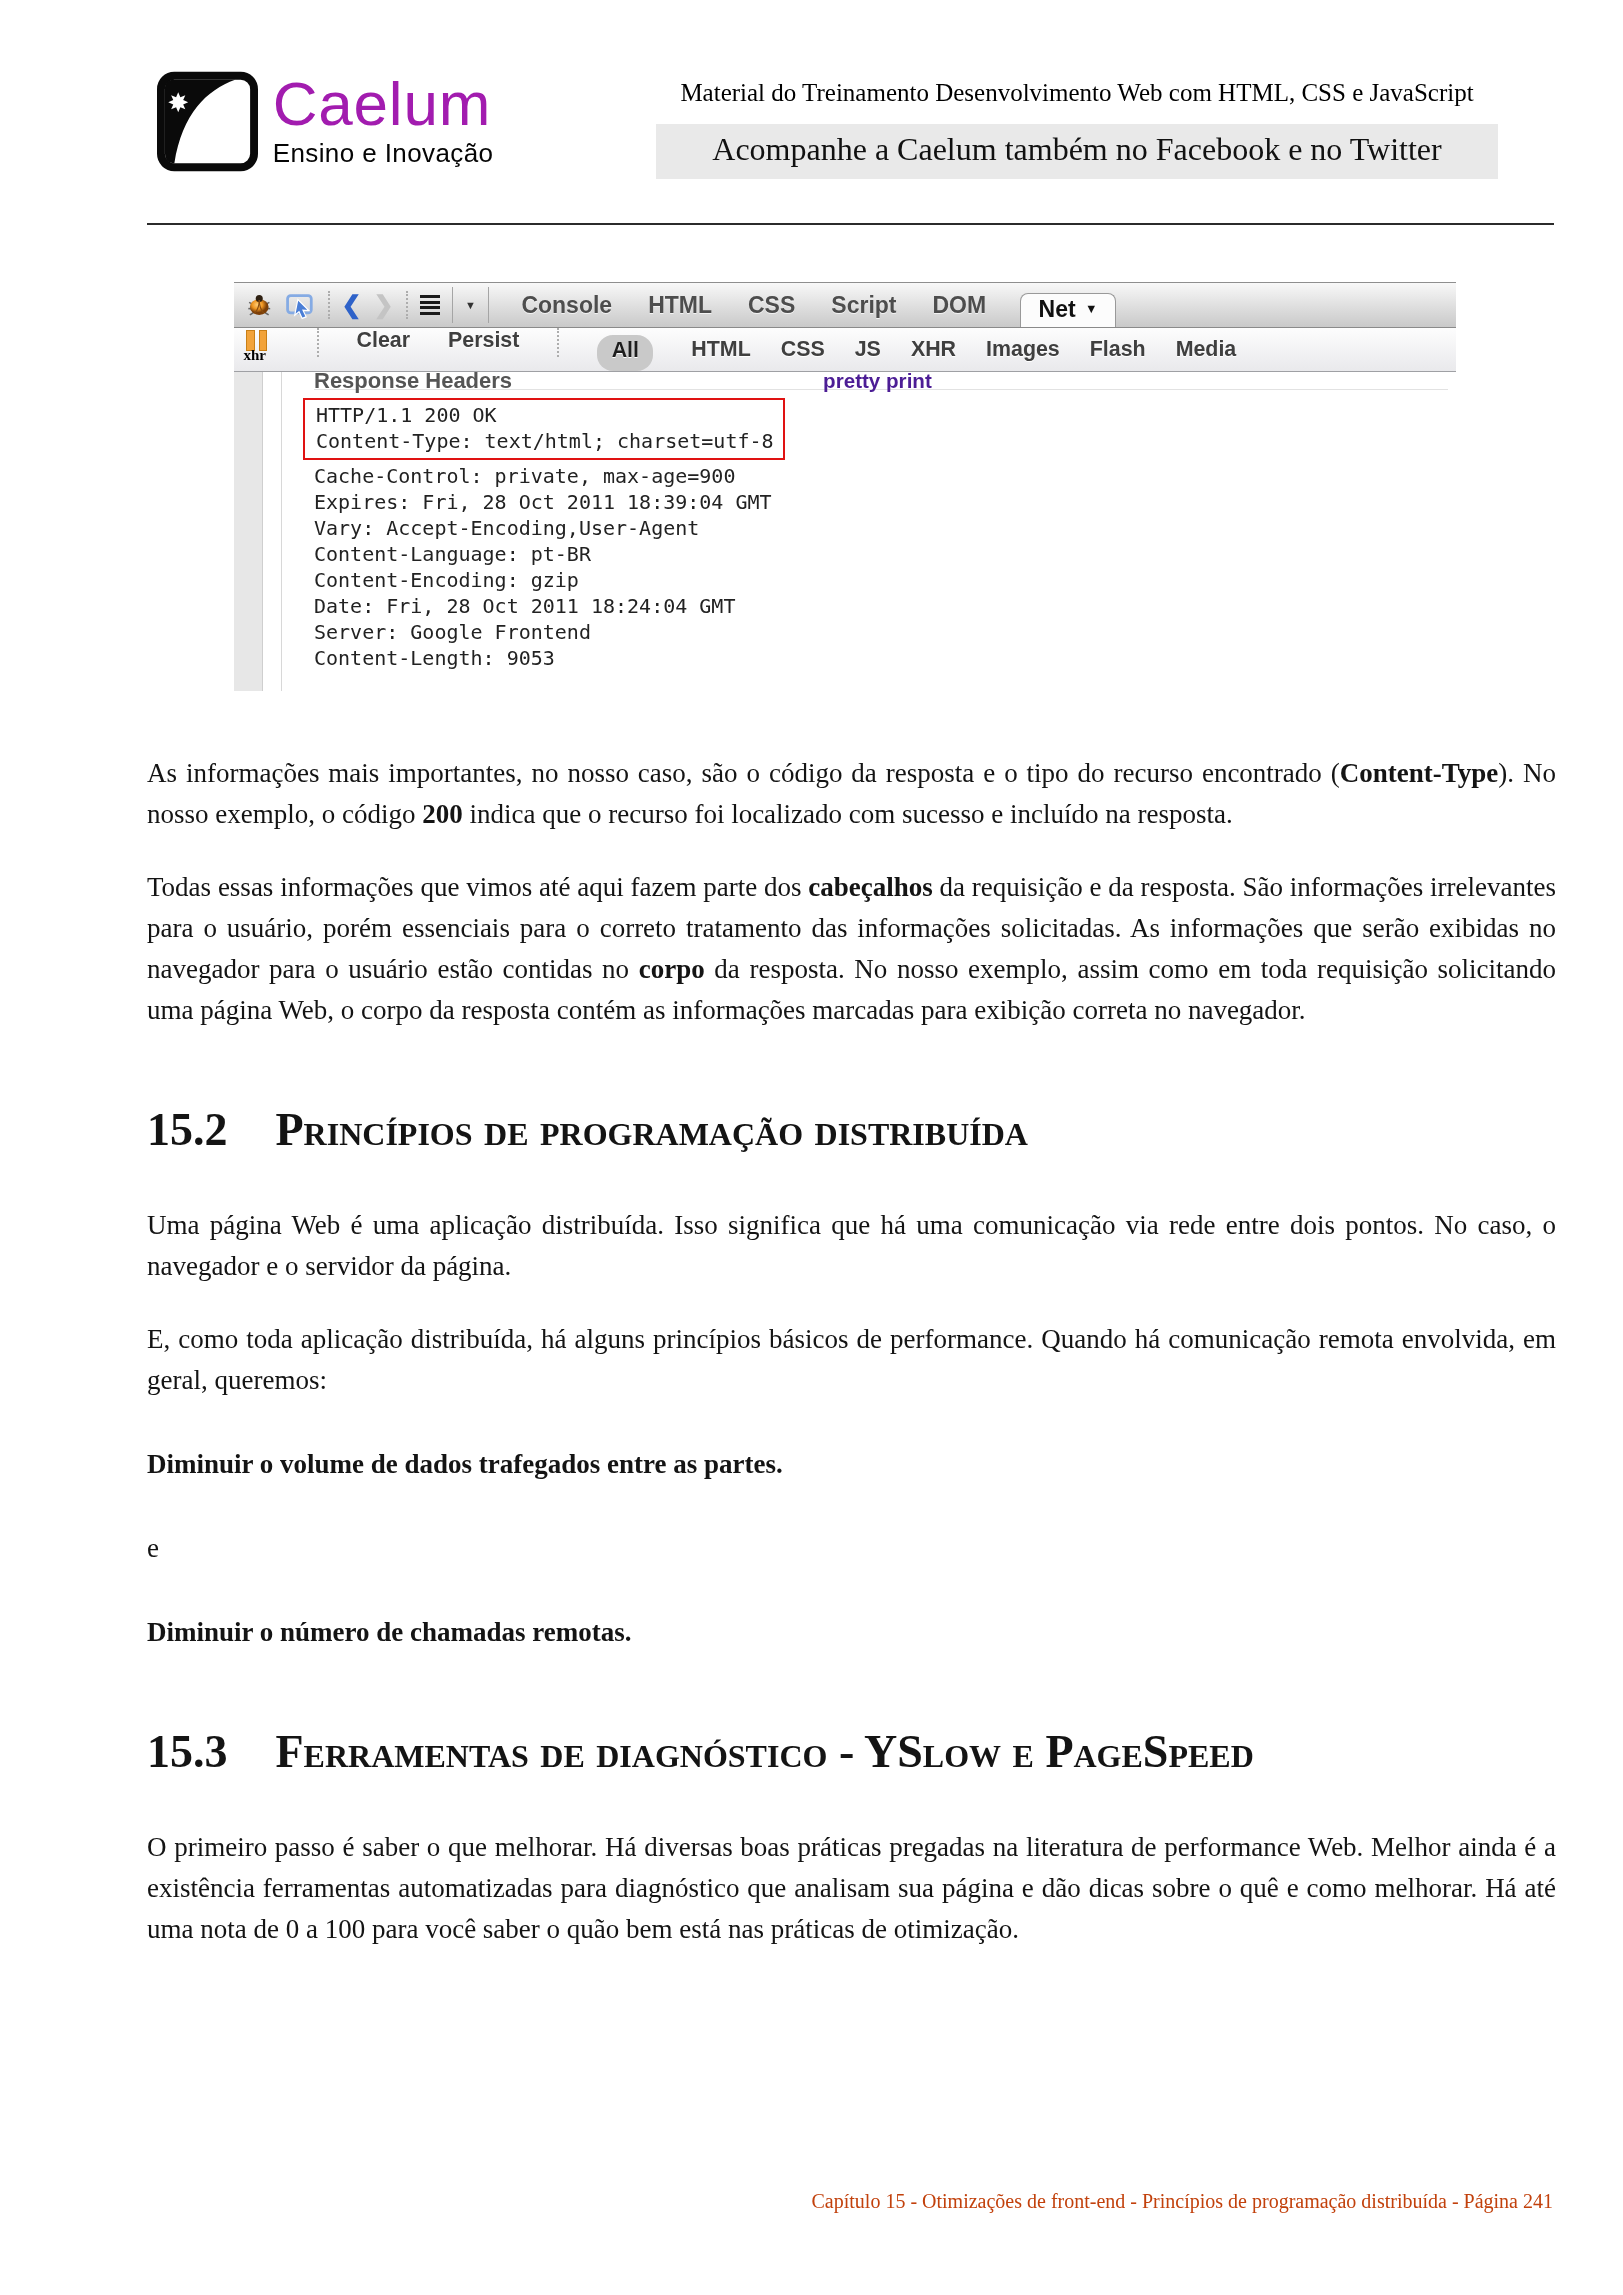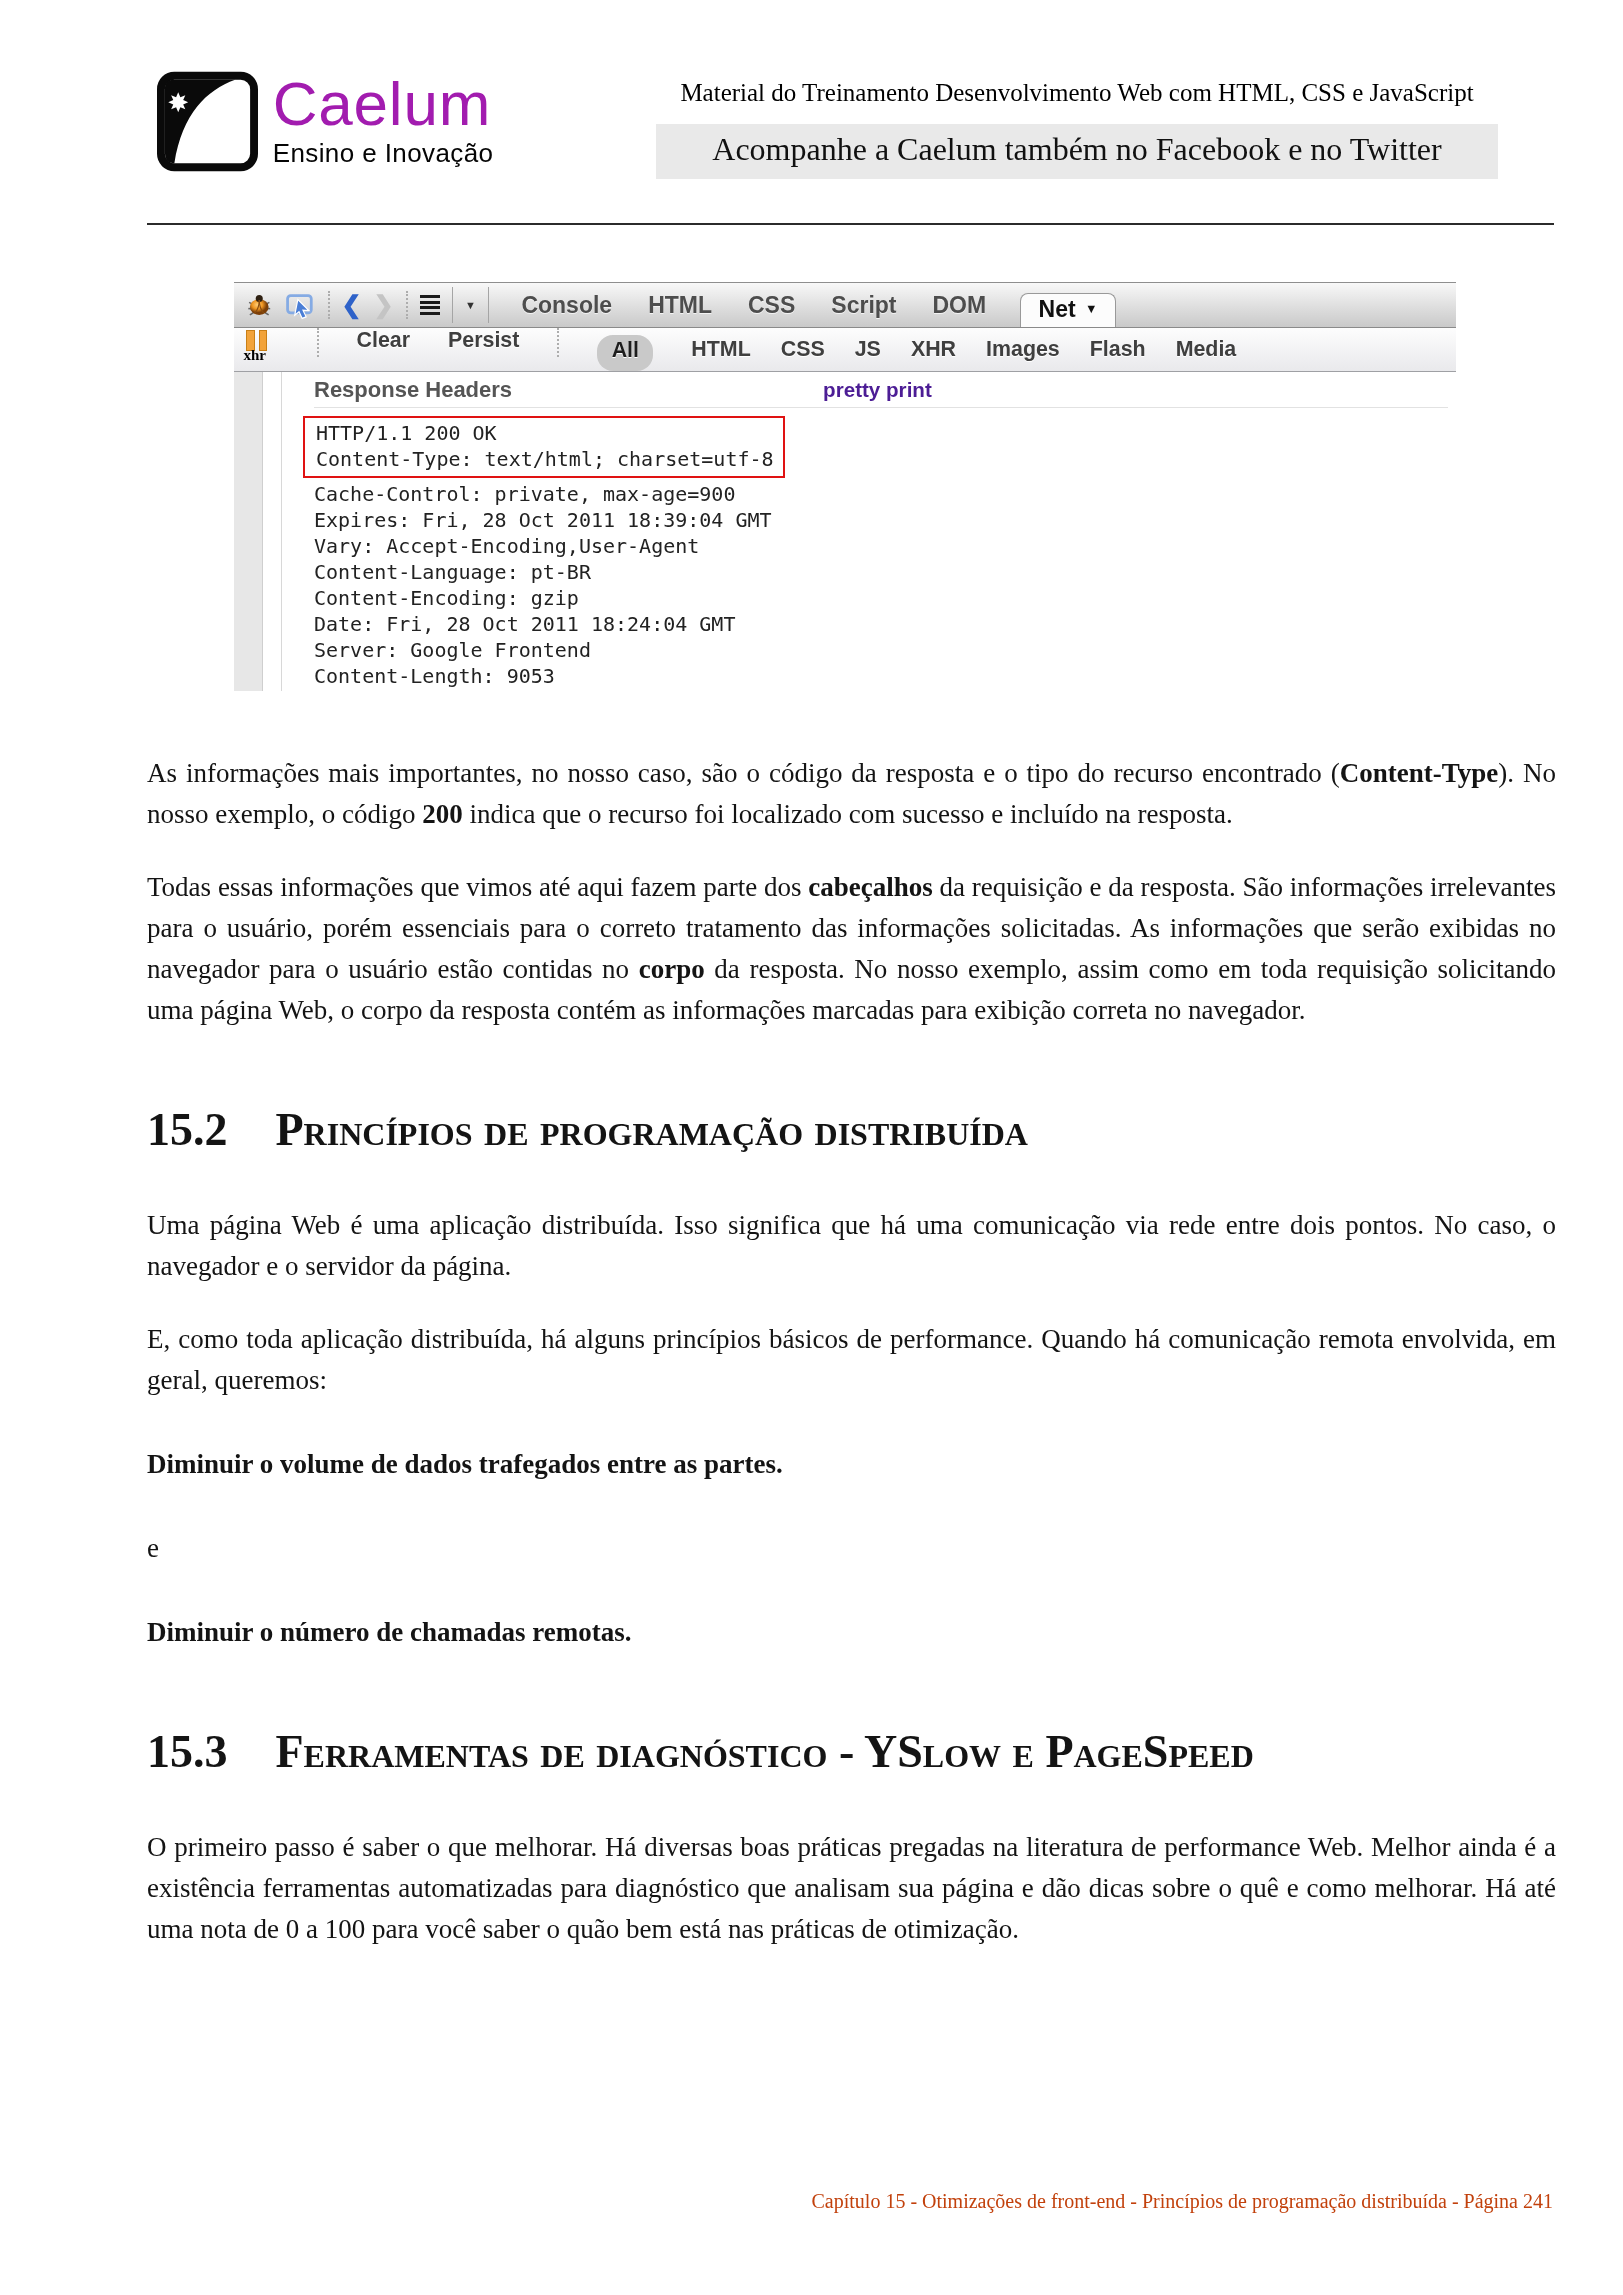--- a/index.html
+++ b/index.html
@@ -48,21 +48,21 @@
   .xhr-icon i + i { left:15px; }
   .xhr-icon b { position:absolute; left:0; bottom:0; font-family:"Liberation Serif", serif; font-size:15px; font-weight:bold; color:#000; }
   .fb-btn, .fb-filter { font-size:21.4px; font-weight:bold; color:#3f3f3f; text-shadow:0 0.8px 0 #fff; cursor:default; }
   .fb-filters { display:flex; gap:30px; align-items:center; }
   .pill { background:#c9c9c9; border-radius:16px; padding:3.2px 14.3px; color:#1d1d1d;margin-top:7px; }
 
   .fb-content { display:flex; height:319px; background:#fff; }
   .fb-gutter { width:29px; background:#e7e7e7; border-right:0.8px solid #cfcfcf; }
   .fb-gap { width:19px; border-right:1.6px solid #d8d8d8; }
   .fb-detail { flex:1; padding-left:32px; }
-  .fb-detail-head { height:36px; display:flex; align-items:center; border-bottom:1.6px solid #e2e2e2; margin-right:8px; }
+  .fb-detail-head { height:18px; display:flex; align-items:center; border-bottom:1.6px solid #e2e2e2; margin-right:8px; }
   .rh { font-size:22px; font-weight:bold; color:#555; }
   .pp { margin-left:311px; font-size:20.6px; font-weight:bold; color:#4c1d95; }
   .fb-headers { padding-top:6.3px; font-family:"DejaVu Sans Mono", monospace; font-size:20px; line-height:26px; color:#222; }
   .fb-headers div { white-space:pre; }
   .red-box { width:fit-content; border:2.4px solid #e01212; padding:2.4px 9.5px 4px 11px; margin:1.6px 0 2.4px -11px; }
 
   
   .article { position:absolute; left:147px; top:753px; width:1409px; font-size:27px; line-height:41px; text-align:justify; }
   .article p { margin:0; }
   .article p + p { margin-top:32px; }

